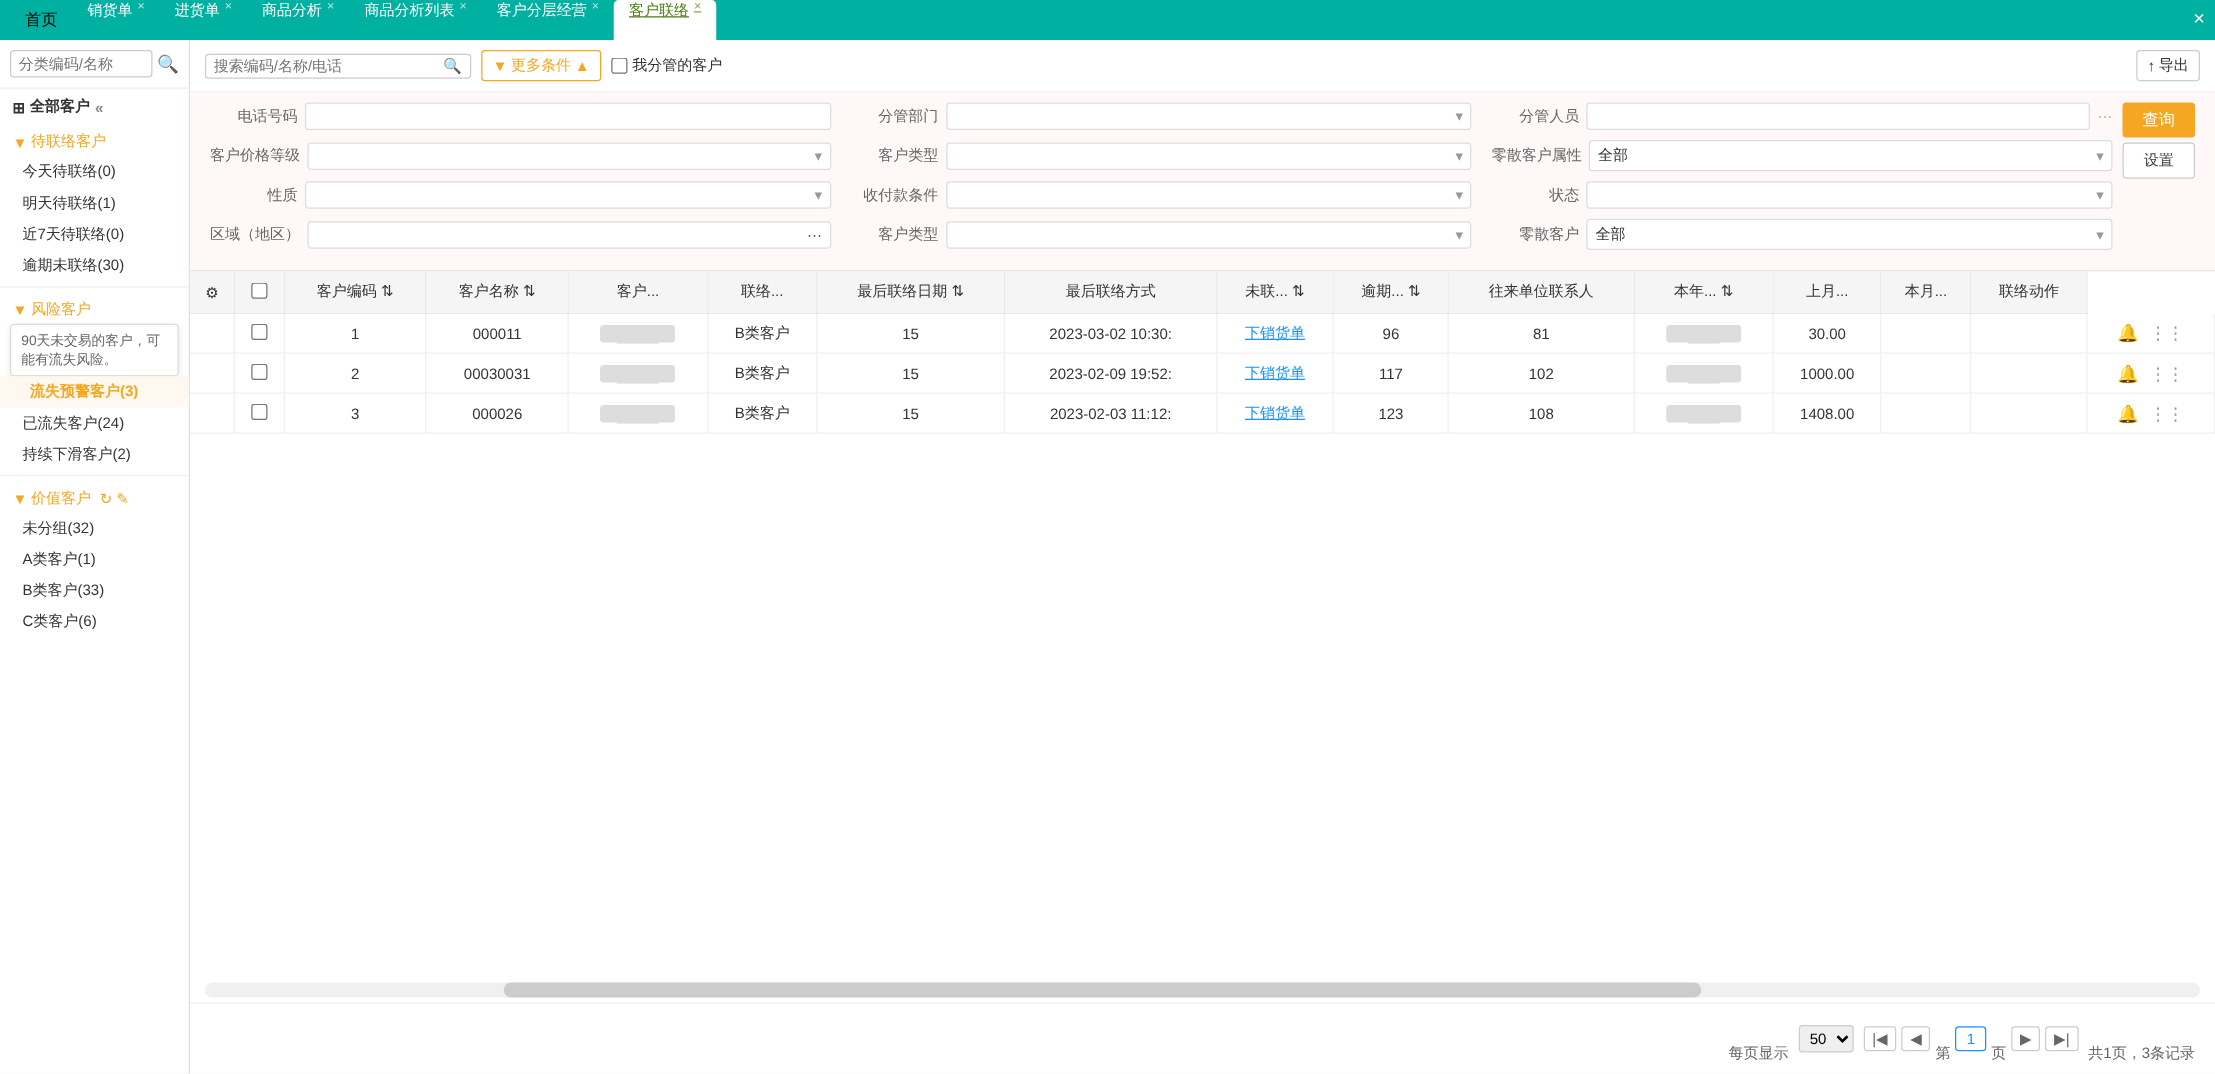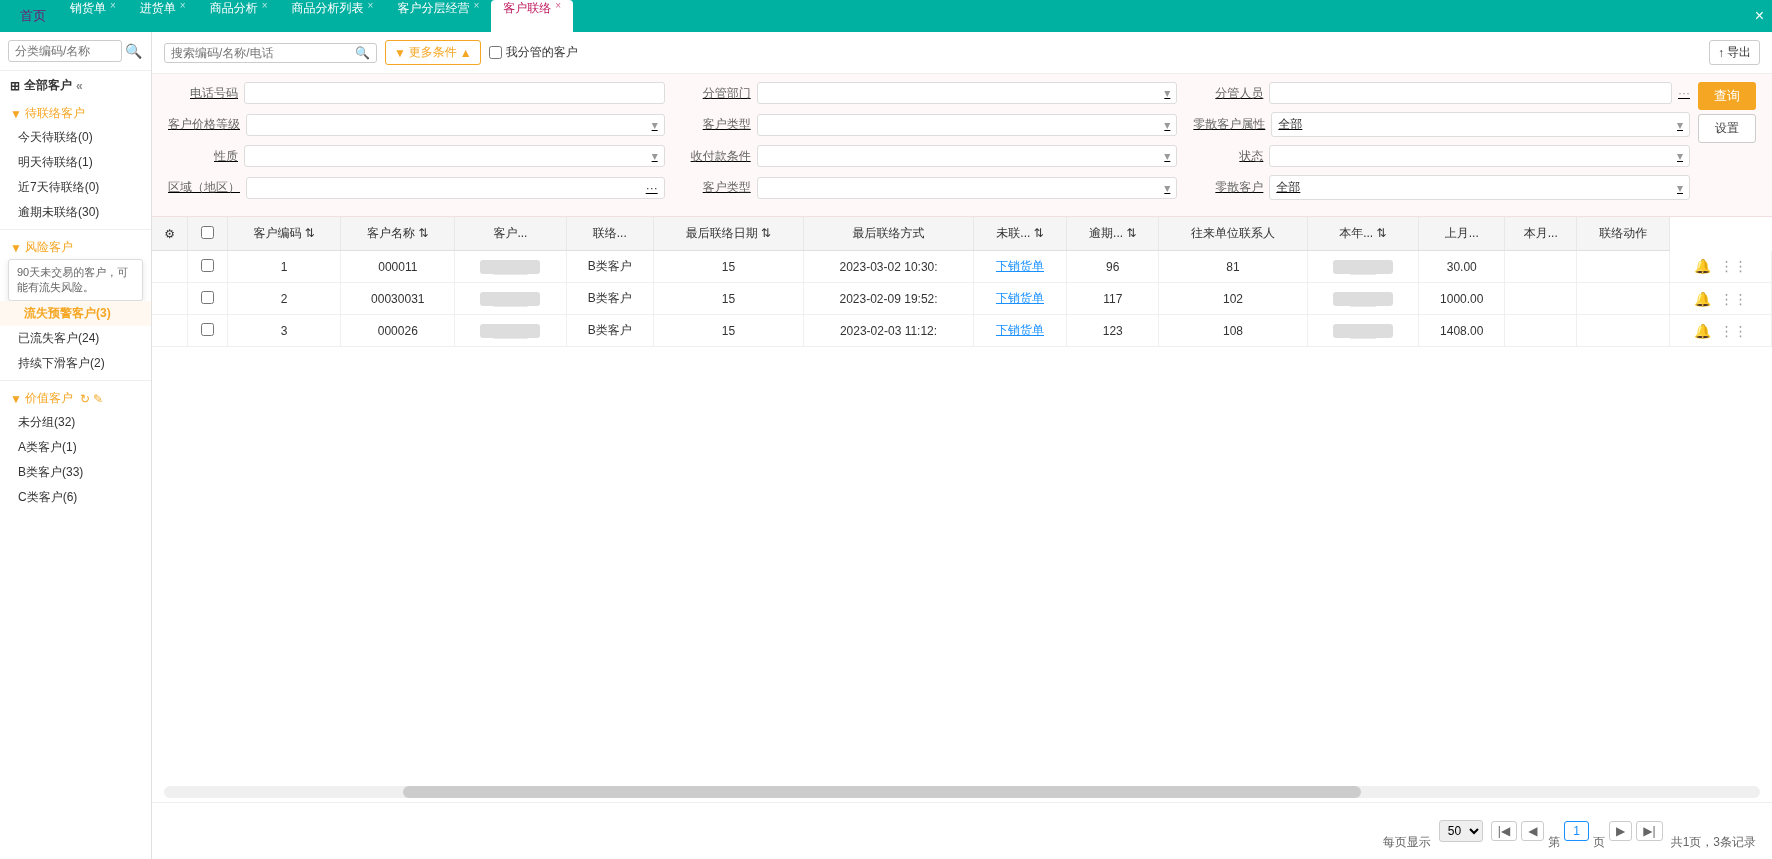--- a/index.html
+++ b/index.html
@@ -1,23 +1,23 @@
 <!DOCTYPE html>
 <html><head>
   <meta charset="utf-8">
   <style>
     * { box-sizing: border-box; margin: 0; padding: 0; font-family: 'Microsoft YaHei', Arial, sans-serif; font-size: 12px; }
     body { background: #f0f0f0; overflow: hidden; width: 1772px; height: 859px; }
     
     
     .top-nav { background: #00b0a0; display: flex; align-items: center; height: 32px; padding: 0 8px; }
     .top-nav .tab { color: #fff; padding: 0 12px; height: 32px; display: flex; align-items: flex-start; gap: 4px; cursor: pointer; font-size: 13px; position: relative; }
-    .top-nav .tab.active { background: #fff; color: #be185d; border-radius: 4px 4px 0 0; }
+    .top-nav .tab.active { background: #fff; color: #4d7c0f; border-radius: 4px 4px 0 0; text-decoration: underline; }
     .top-nav .tab .close-btn { font-size: 10px; opacity: 0.7; }
-    .top-nav .home-tab { color: #701a75; padding: 0 12px; height: 32px; display: flex; align-items: center; font-size: 13px; cursor: pointer; }
+    .top-nav .home-tab { color: #000000; padding: 0 12px; height: 32px; display: flex; align-items: center; font-size: 13px; cursor: pointer; }
     .top-nav .close-x { margin-left: auto; color: #fff; font-size: 16px; cursor: pointer; }
 
     
     .main-layout { display: flex; height: calc(859px - 32px); }
 
     
     .sidebar { width: 152px; background: #fff; border-right: 1px solid #e0e0e0; overflow-y: auto; flex-shrink: 0; }
     .sidebar-search { padding: 8px; border-bottom: 1px solid #eee; display: flex; align-items: center; gap: 4px; }
     .sidebar-search input { border: 1px solid #ccc; padding: 3px 6px; width: 100%; border-radius: 3px; font-size: 12px; }
     .sidebar-search .search-icon { color: #00b0a0; font-size: 14px; }
@@ -38,21 +38,21 @@
     .search-input-wrap { display: flex; align-items: center; border: 1px solid #ccc; border-radius: 3px; padding: 2px 6px; gap: 4px; }
     .search-input-wrap input { border: none; outline: none; font-size: 12px; width: 160px; }
     .search-icon-btn { color: #f5a623; cursor: pointer; }
     .filter-btn { display: flex; align-items: center; gap: 3px; color: #f5a623; cursor: pointer; padding: 3px 8px; border: 1px solid #f5a623; border-radius: 3px; }
     .checkbox-wrap { display: flex; align-items: center; gap: 4px; color: #333; cursor: pointer; }
     .export-btn { margin-left: auto; display: flex; align-items: center; gap: 3px; color: #333; cursor: pointer; padding: 3px 8px; border: 1px solid #ccc; border-radius: 3px; }
 
     
     .filter-panel { background: #fff8f8; border-bottom: 1px solid #f0e0e0; padding: 8px 16px; }
     .filter-row { display: flex; align-items: center; gap: 16px; margin-bottom: 8px; }
-    .filter-field { display: flex; align-items: center; gap: 6px; flex: 1; text-decoration: underline; }
+    .filter-field { display: flex; align-items: center; gap: 6px; flex: 1; }
     .filter-field label { color: #666; white-space: nowrap; min-width: 70px; text-align: right; }
     .filter-field input { border: 1px solid #ddd; padding: 3px 6px; border-radius: 3px; flex: 1; font-size: 12px; }
     .filter-select { display: flex; align-items: center; border: 1px solid #ddd; padding: 3px 6px; border-radius: 3px; flex: 1; justify-content: space-between; cursor: pointer; background: #fff; }
     .filter-select span { color: #333; }
     .filter-select .arrow { color: #999; }
     .filter-more { color: #999; cursor: pointer; }
     .query-btn { background: #f5a623; color: #fff; border: none; padding: 5px 16px; border-radius: 3px; cursor: pointer; font-size: 13px; }
     .setting-btn { background: #fff; color: #404040; border: 1px solid #ccc; padding: 5px 12px; border-radius: 3px; cursor: pointer; }
     .btn-group-right { display: flex; flex-direction: column; gap: 4px; }
 

